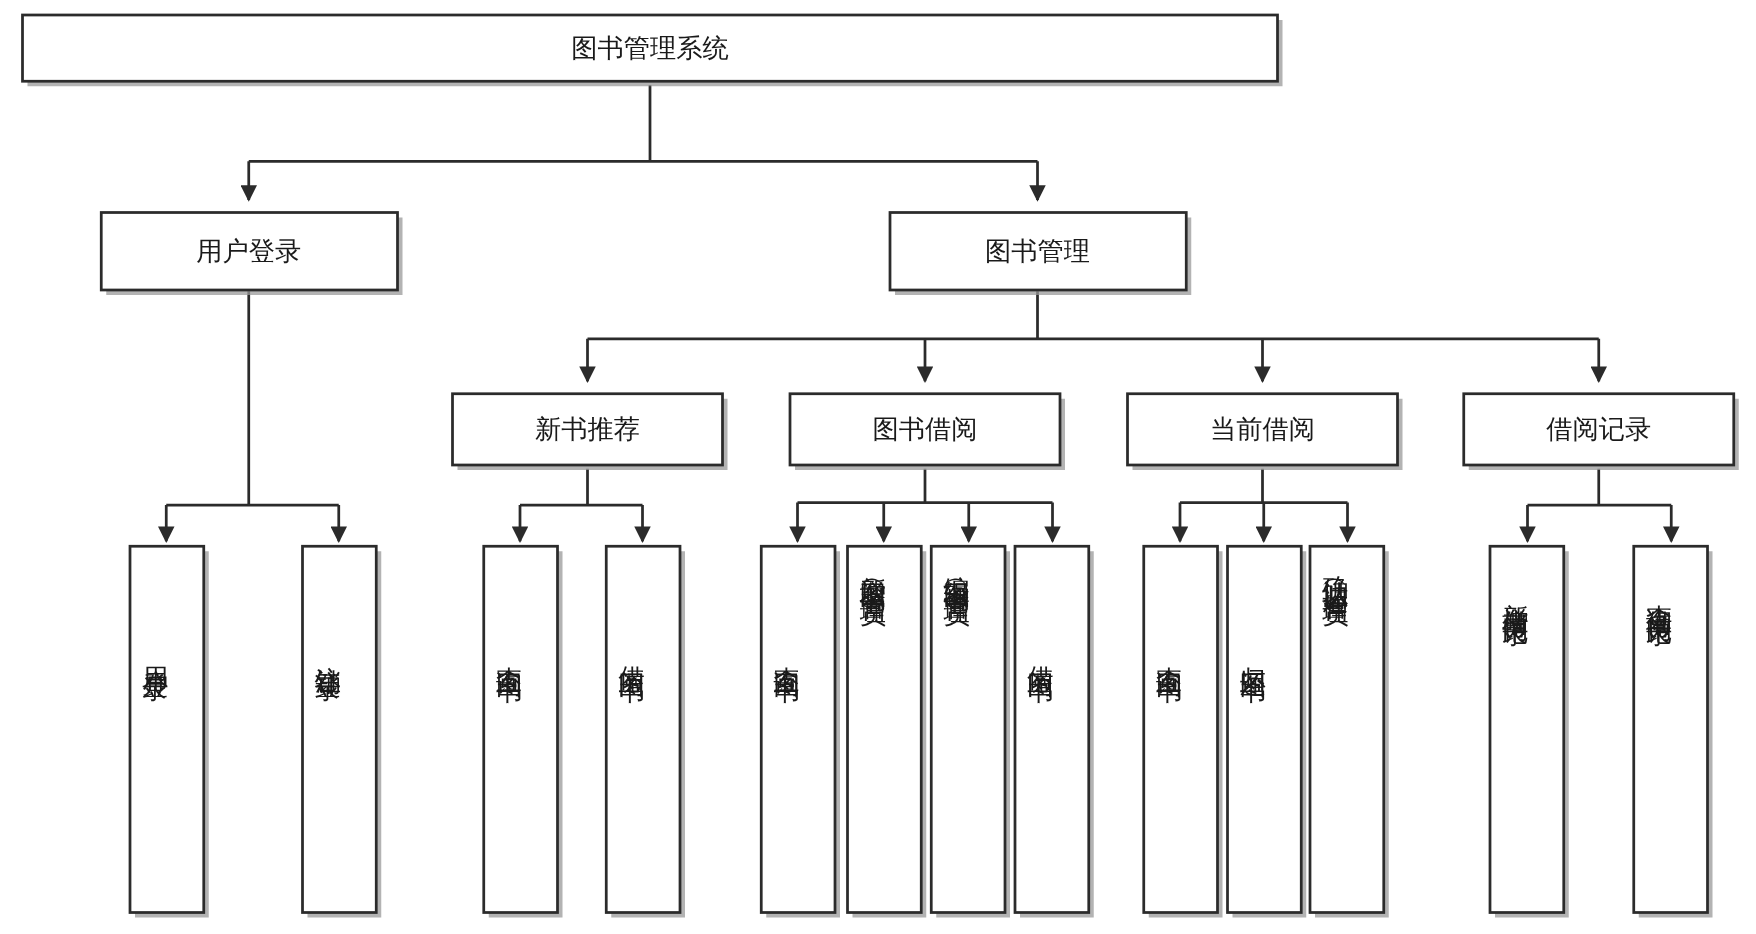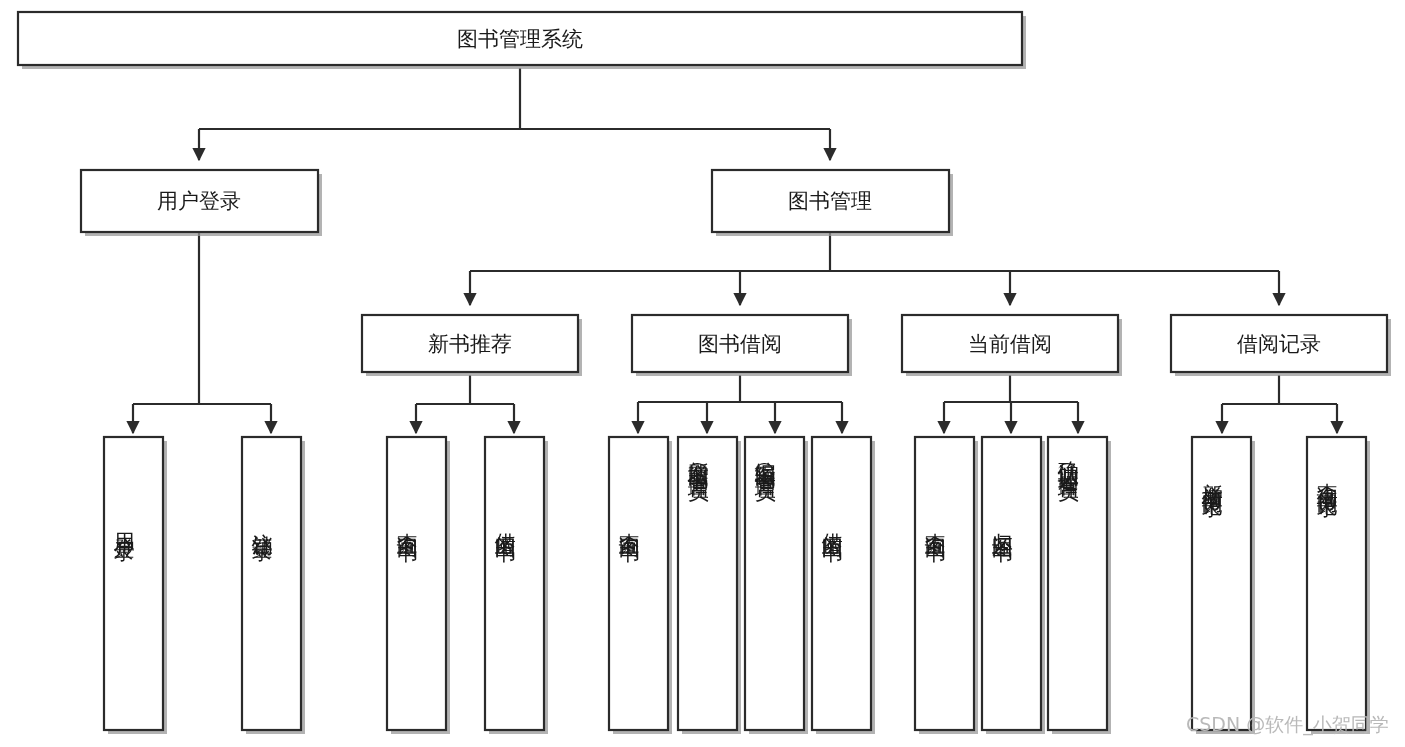--- a/index.html
+++ b/index.html
@@ -255,15 +255,14 @@
   <div class="label-vertical" style="left:753px; top:444px;">编辑图书（管理员）</div>
   <div class="label-vertical" style="left:820px; top:516px;">借阅图书</div>
 
   <div class="label-vertical" style="left:923px; top:516px;">查询图书</div>
   <div class="label-vertical" style="left:990px; top:516px;">归还图书</div>
   <div class="label-vertical" style="left:1056px; top:444px;">确认归还（管理员）</div>
 
   <div class="label-vertical" style="left:1200px; top:466px;">新增借阅记录</div>
   <div class="label-vertical" style="left:1315px; top:466px;">查询借阅记录</div>
 
-  <div class="watermark">CSDN @软件_小贺同学</div>
 
 </div>
 
 </body></html>

